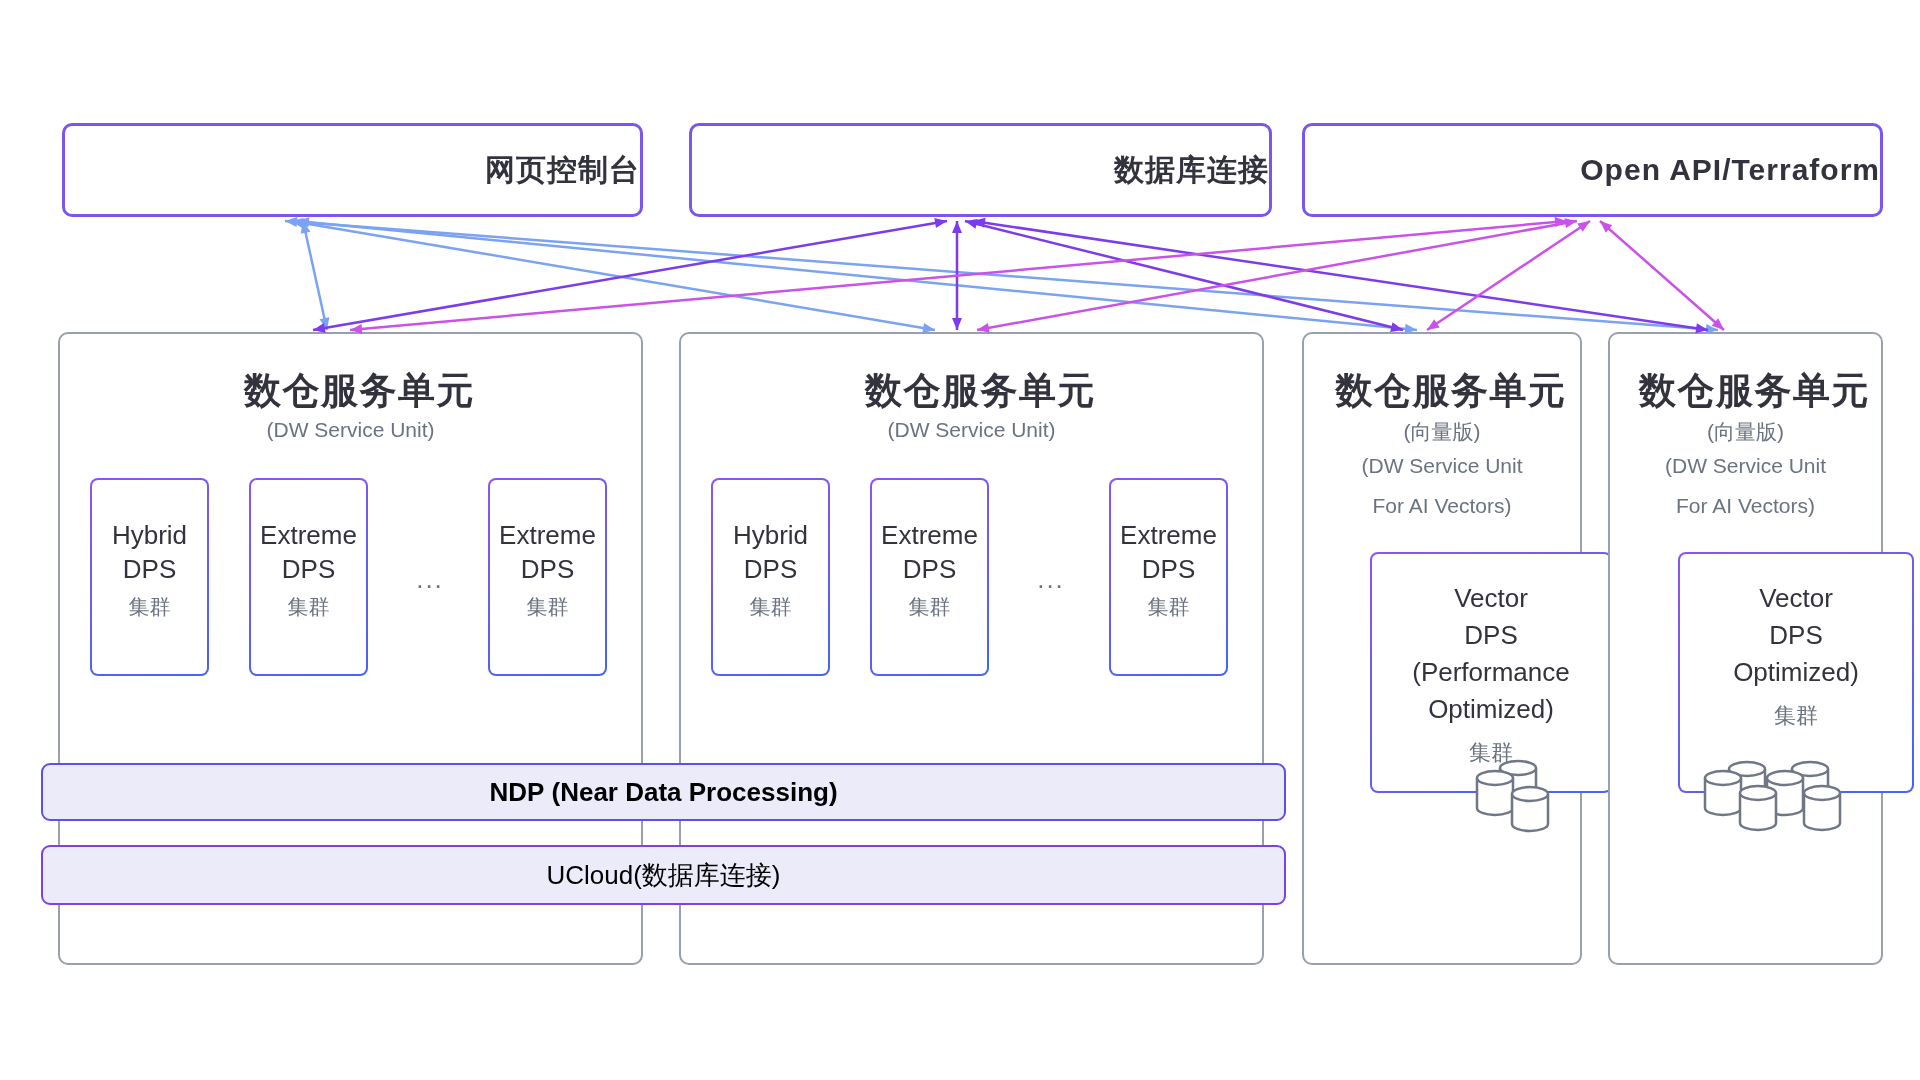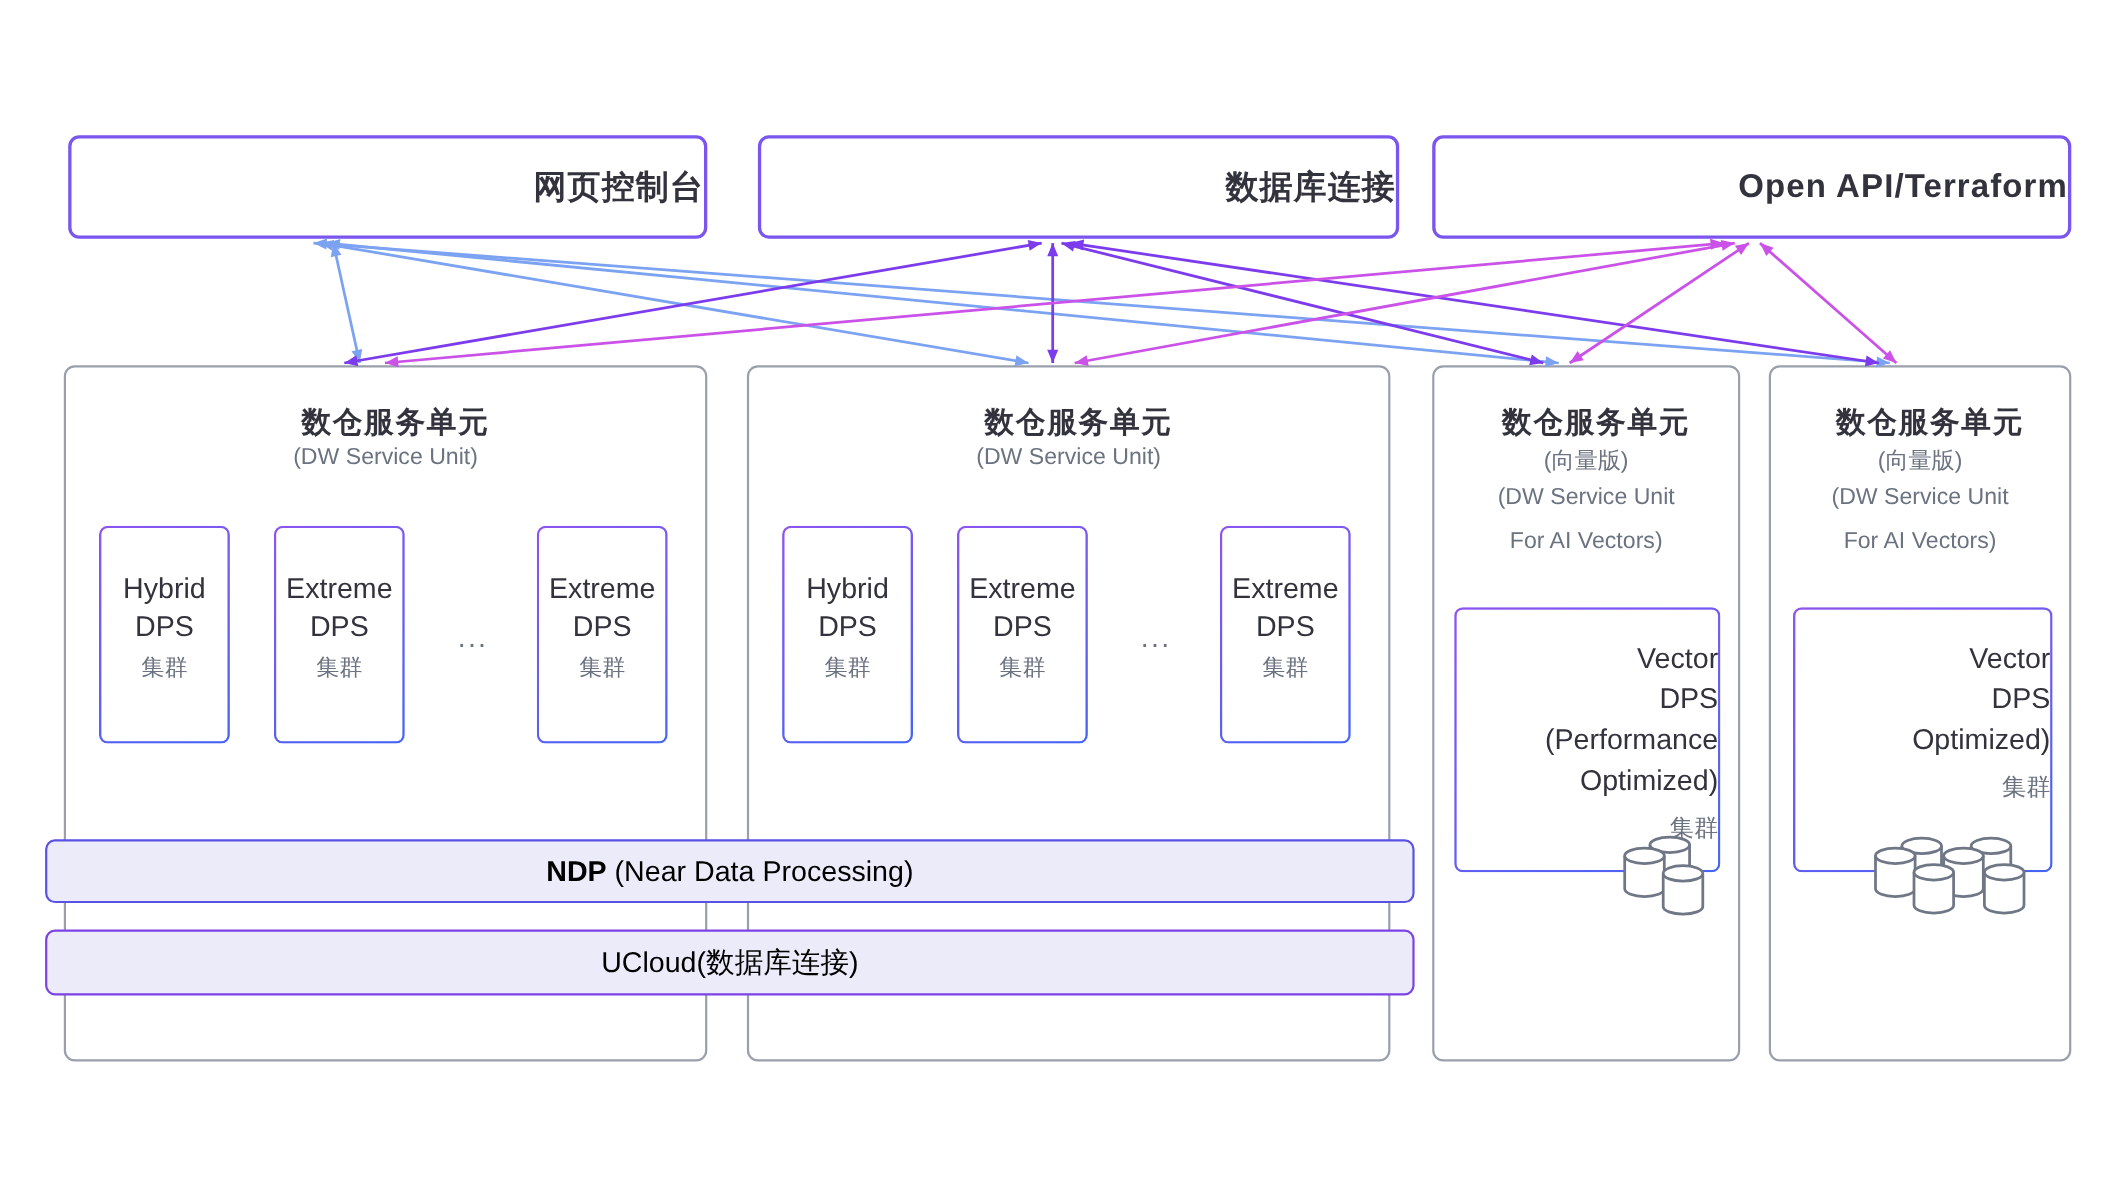--- a/index.html
+++ b/index.html
@@ -19,57 +19,57 @@
   #tb3{left:1302px;width:581px;}
   
   .unit{
     position:absolute;top:332px;height:633px;box-sizing:border-box;background:#fff;
     border:2px solid var(--unit-border,#99a0ac);border-radius:10px;text-align:center;z-index:1;
   }
   #u1{left:58px;width:585px;}
   #u2{left:679px;width:585px;}
   #u3{left:1302px;width:280px;}
   #u4{left:1608px;width:275px;}
-  .u-title{margin-top:32px;font-size:27px;font-weight:700;color:var(--heading-text,#33333d);letter-spacing:1.5px;padding-left:18px;}
+  .u-title{margin-top:32px;font-size:37px;font-weight:700;color:var(--heading-text,#33333d);letter-spacing:1.5px;padding-left:18px;}
   .u-sub{margin-top:2px;font-size:21px;color:var(--muted-text,#6b7280);}
   .u-sub.en{margin-top:0;line-height:40px;}
   
   .dps{
     position:absolute;top:144px;width:119px;height:198px;box-sizing:border-box;border-radius:8px;
     border:2.5px solid transparent;
     background:linear-gradient(#fff,#fff) padding-box,
                linear-gradient(150deg,var(--grad-start,#8e54f0),var(--grad-end,#4565f5)) border-box;
     padding-top:38px;text-align:center;
   }
   .dps-l1{font-size:26px;line-height:34px;font-weight:500;color:var(--heading-text,#33333d);}
   .dps-tag{margin-top:7px;font-size:21px;color:var(--muted-text,#6b7280);}
   .dots{position:absolute;left:340px;top:230px;width:60px;text-align:center;
         font-size:26px;letter-spacing:2px;color:var(--muted-text,#6b7280);}
   
   .vbox{
     position:absolute;top:218px;height:241px;box-sizing:border-box;border-radius:8px;
     border:2.5px solid transparent;
     background:linear-gradient(#fff,#fff) padding-box,
                linear-gradient(150deg,var(--grad-start,#8e54f0),var(--grad-end,#4565f5)) border-box;
-    padding-top:26px;text-align:right;
+    padding-top:26px;text-align:center;margin-left:48px;
   }
   #u3 .vbox{left:18px;width:242px;}
   #u4 .vbox{left:20px;width:236px;}
   .v-l{font-size:26px;line-height:37px;font-weight:500;color:var(--heading-text,#33333d);}
   .vbox .dps-tag{margin-top:10px;font-size:22px;}
   
   .bar{
     position:absolute;left:41px;width:1245px;box-sizing:border-box;border-radius:9px;z-index:3;
     background:var(--bar-fill,#ebebfa);display:flex;align-items:center;justify-content:center;
     font-size:26px;color:#000000;
   }
   #ndp{top:763px;height:58px;border:2.5px solid var(--ndp-border,#5b52e3);}
   #ucloud{top:845px;height:60px;border:2.5px solid var(--ucloud-border,#7c42e4);font-weight:500;}
   .b-strong{font-weight:700;}
-  .b-rest{font-weight:400;white-space:pre;}
+  .b-rest{font-weight:700;white-space:pre;}
   
   #overlay{position:absolute;left:0;top:0;z-index:5;pointer-events:none;}
   #overlay line{stroke-width:2.5px;}
 </style>
 </head>
 <body>
 
 <div id="stage">
 
   <div class="topbox" id="tb1">

